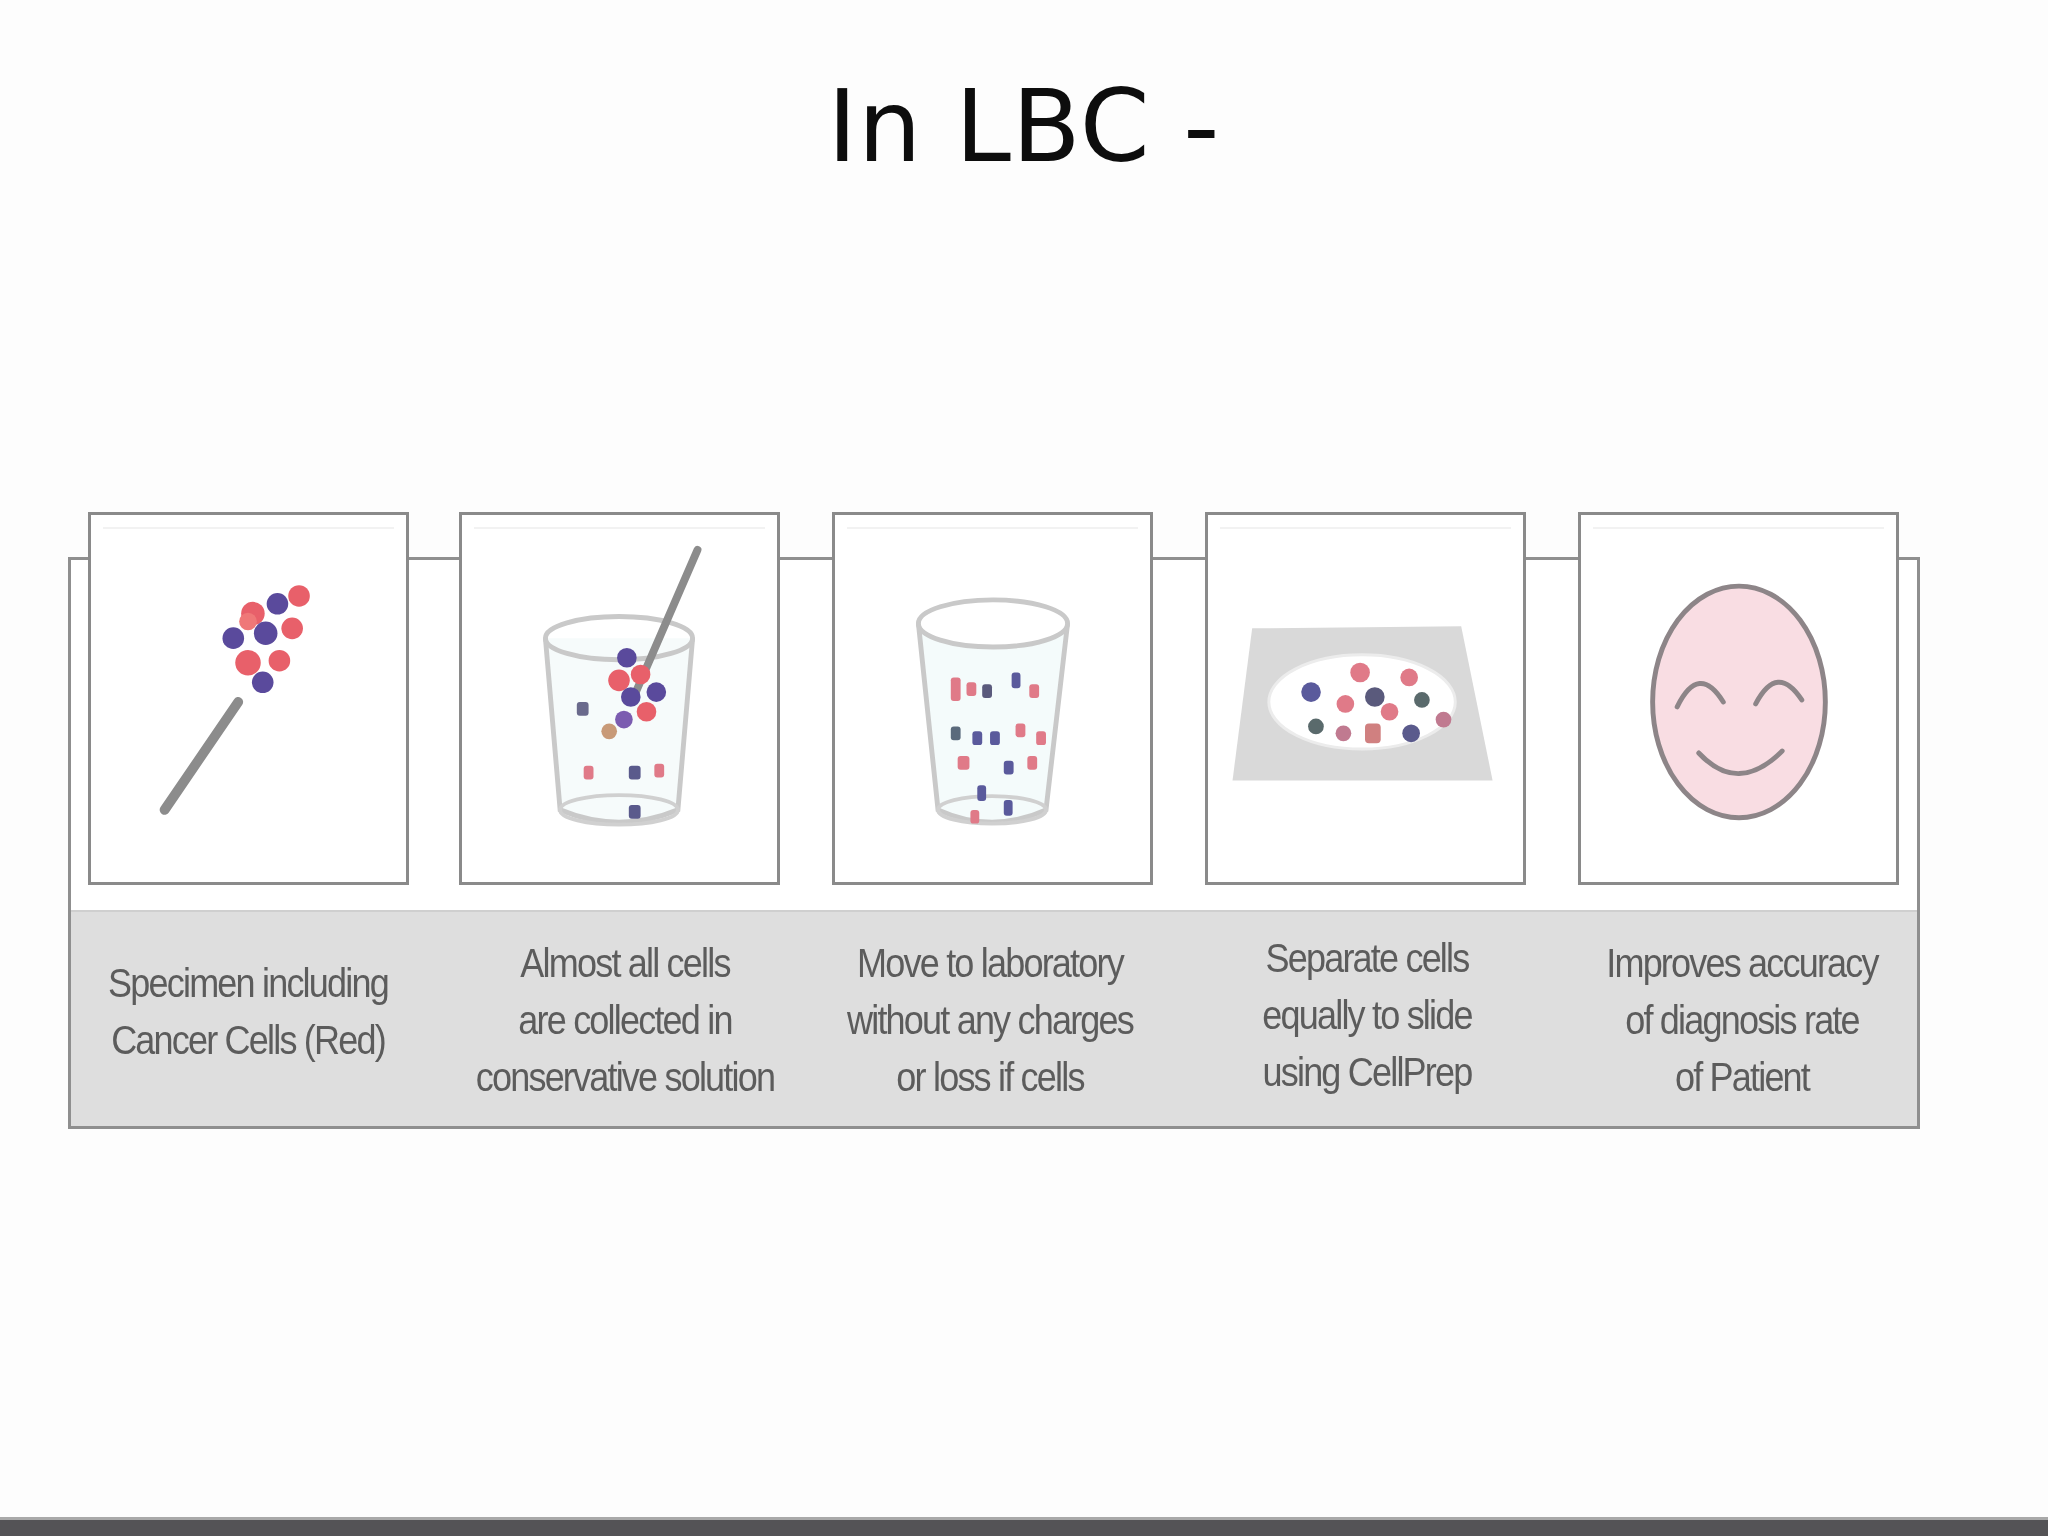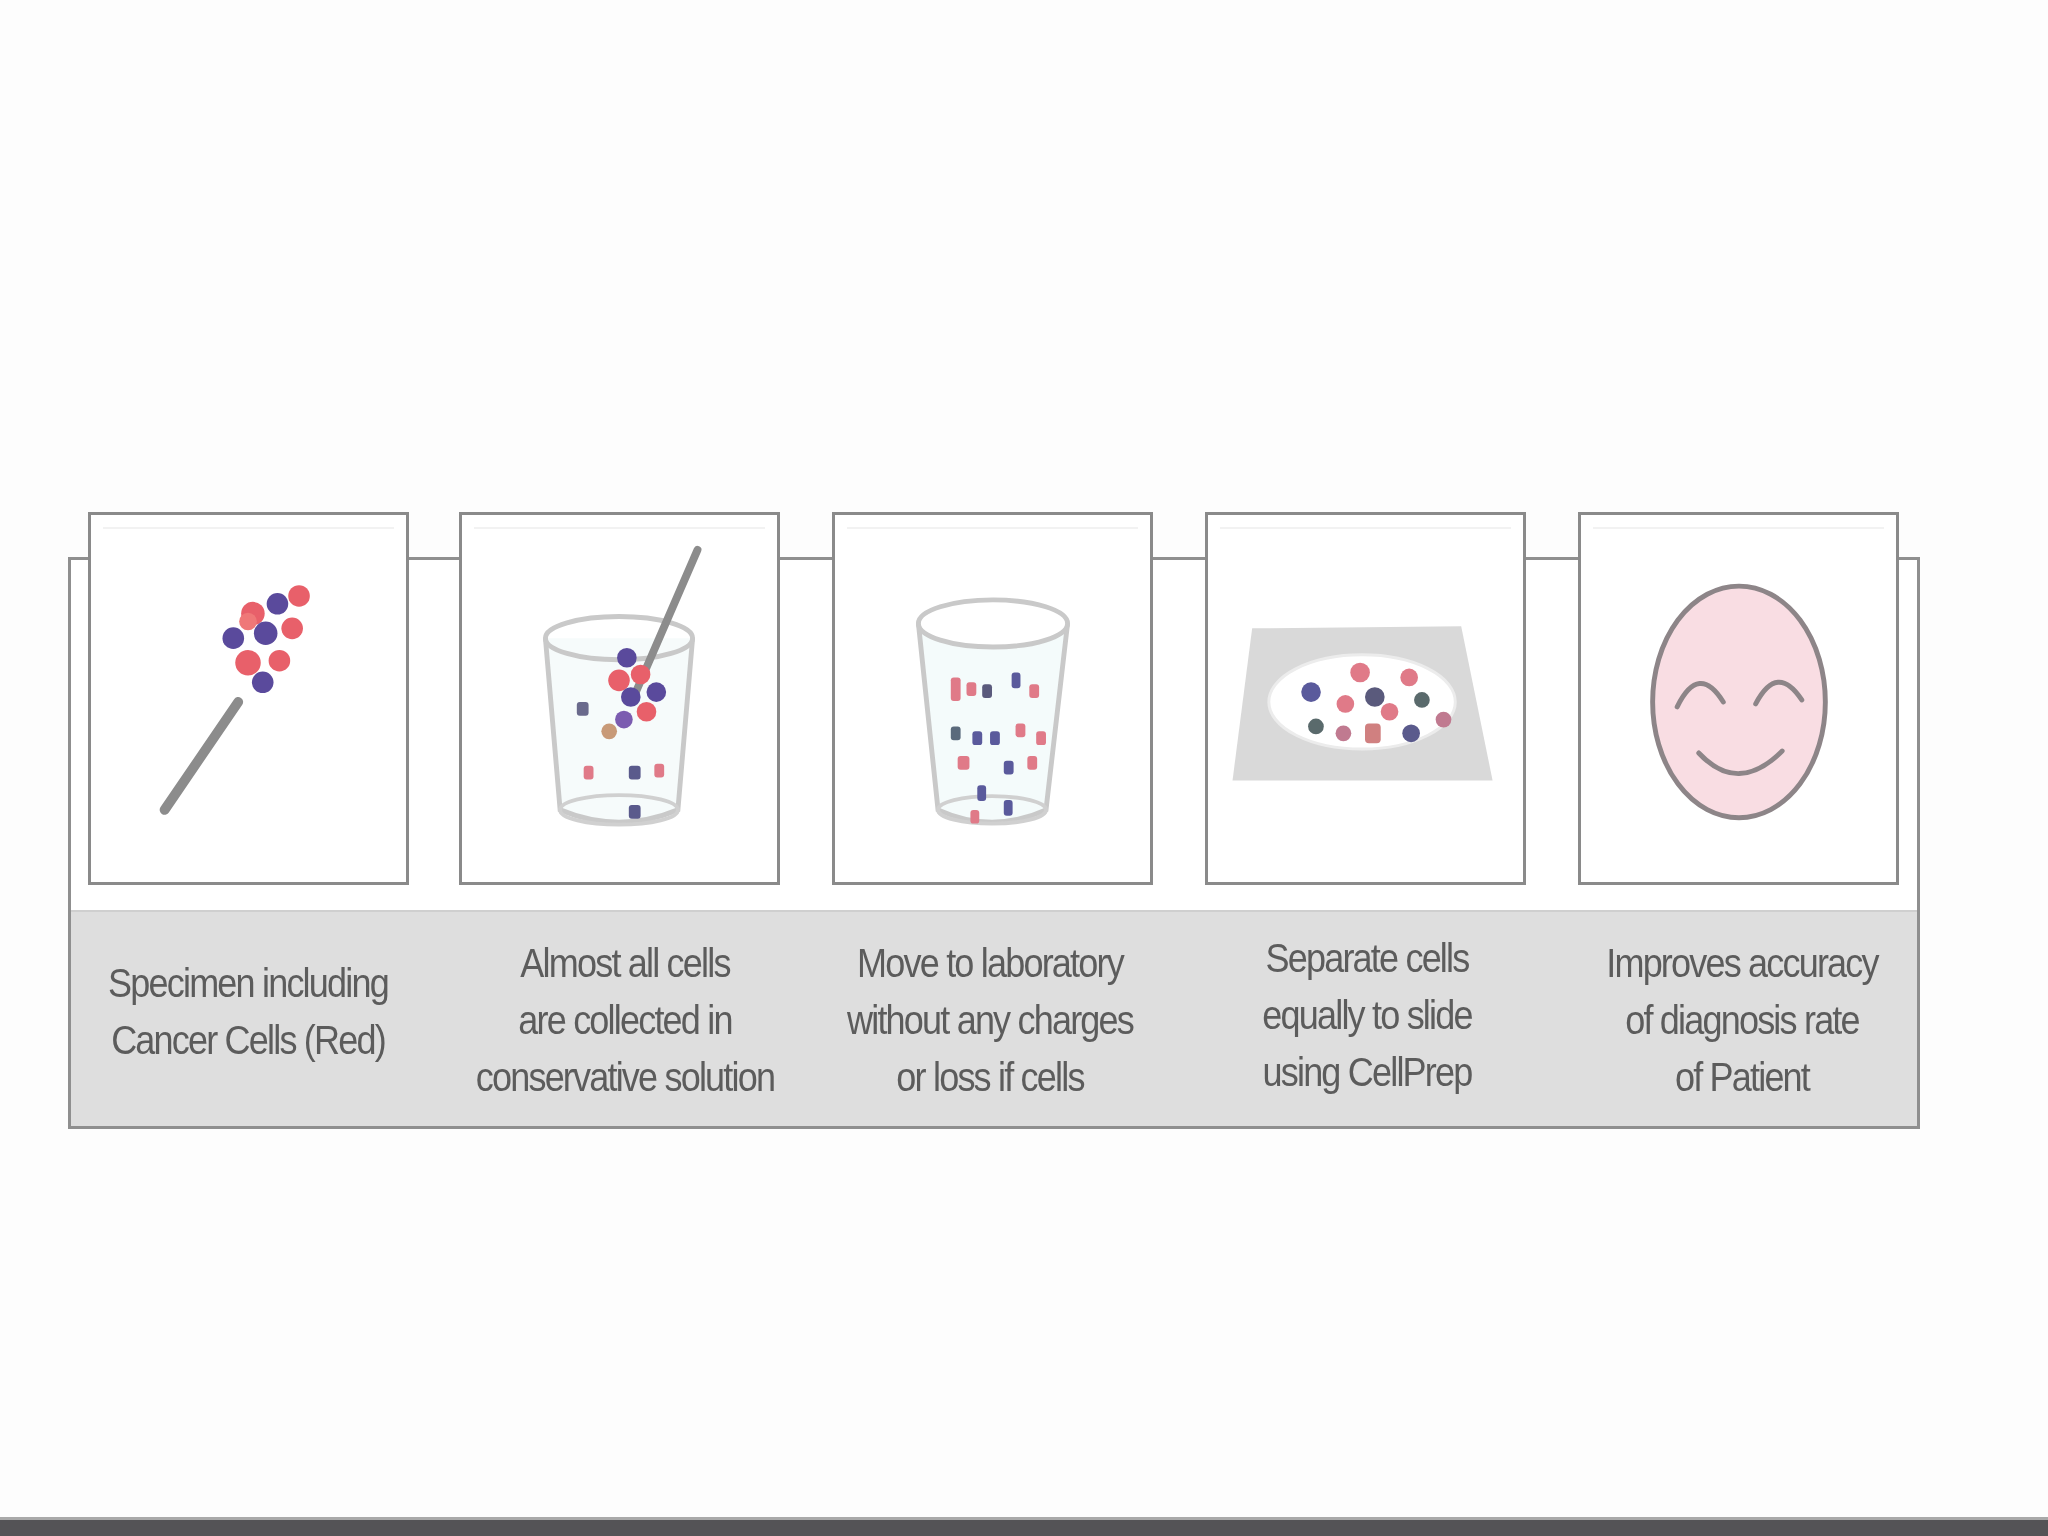--- a/index.html
+++ b/index.html
@@ -39,20 +39,21 @@
   }
   .bottom-bar {
     position:absolute; left:0; top:1517px; width:2048px; height:19px;
     background:#545356; border-top:3px solid #a9a9a9; box-sizing:border-box;
   }
 </style>
 </head>
 <body>
 
 <div class="slide">
+  <div class="title">In LBC -</div>
 
   <div class="frame"></div>
   <div class="strip"></div>
 
   <div class="card" style="left:88px;">
     <div class="inner"></div>
     <svg viewBox="0 0 321 373">
       <line x1="75" y1="300" x2="150" y2="190" stroke="#8c8c8c" stroke-width="10" stroke-linecap="round"></line>
       <g>
         <circle cx="165" cy="100" r="12" fill="#e8606a"></circle>

